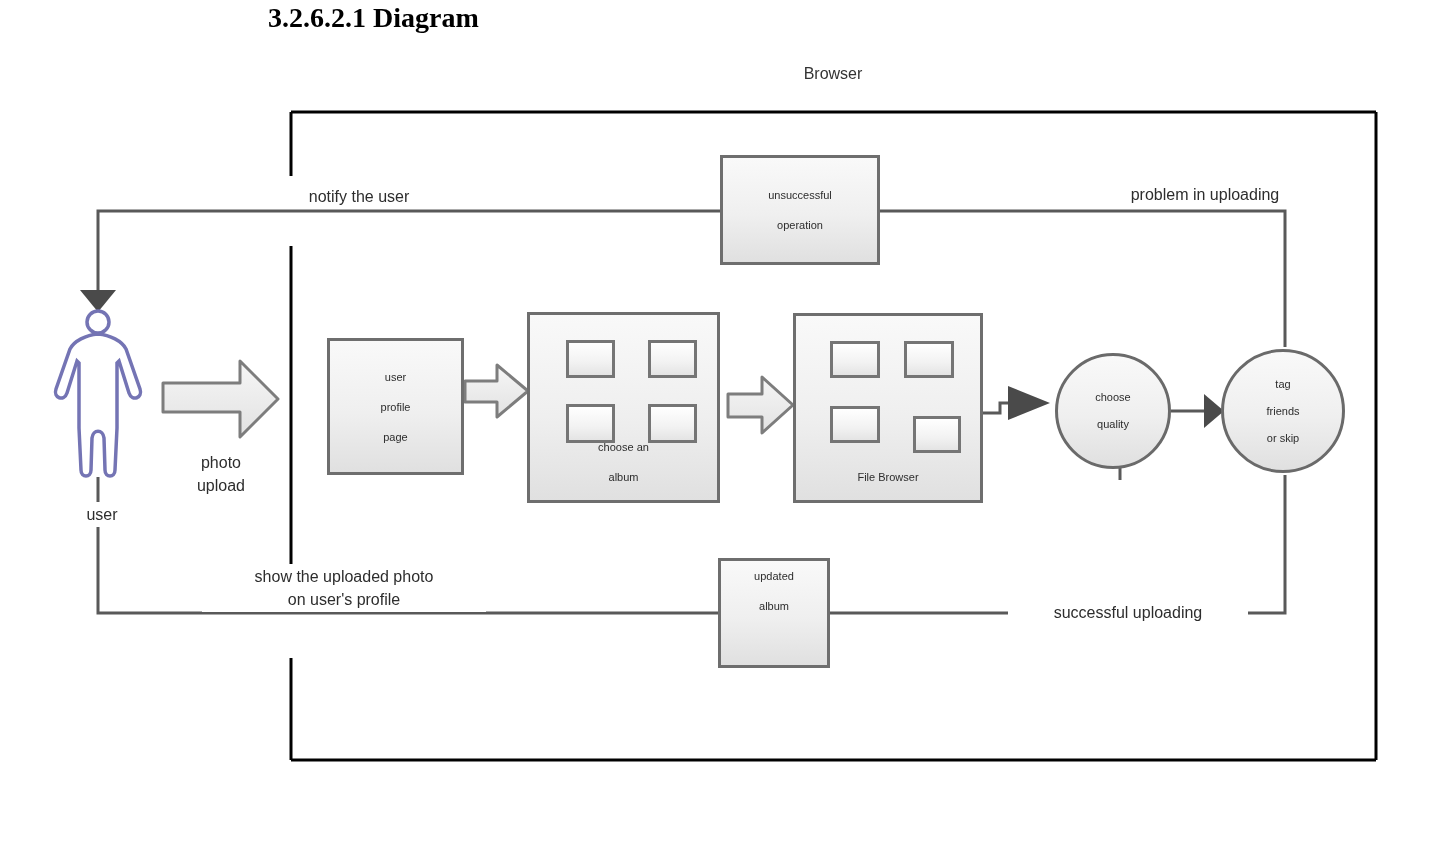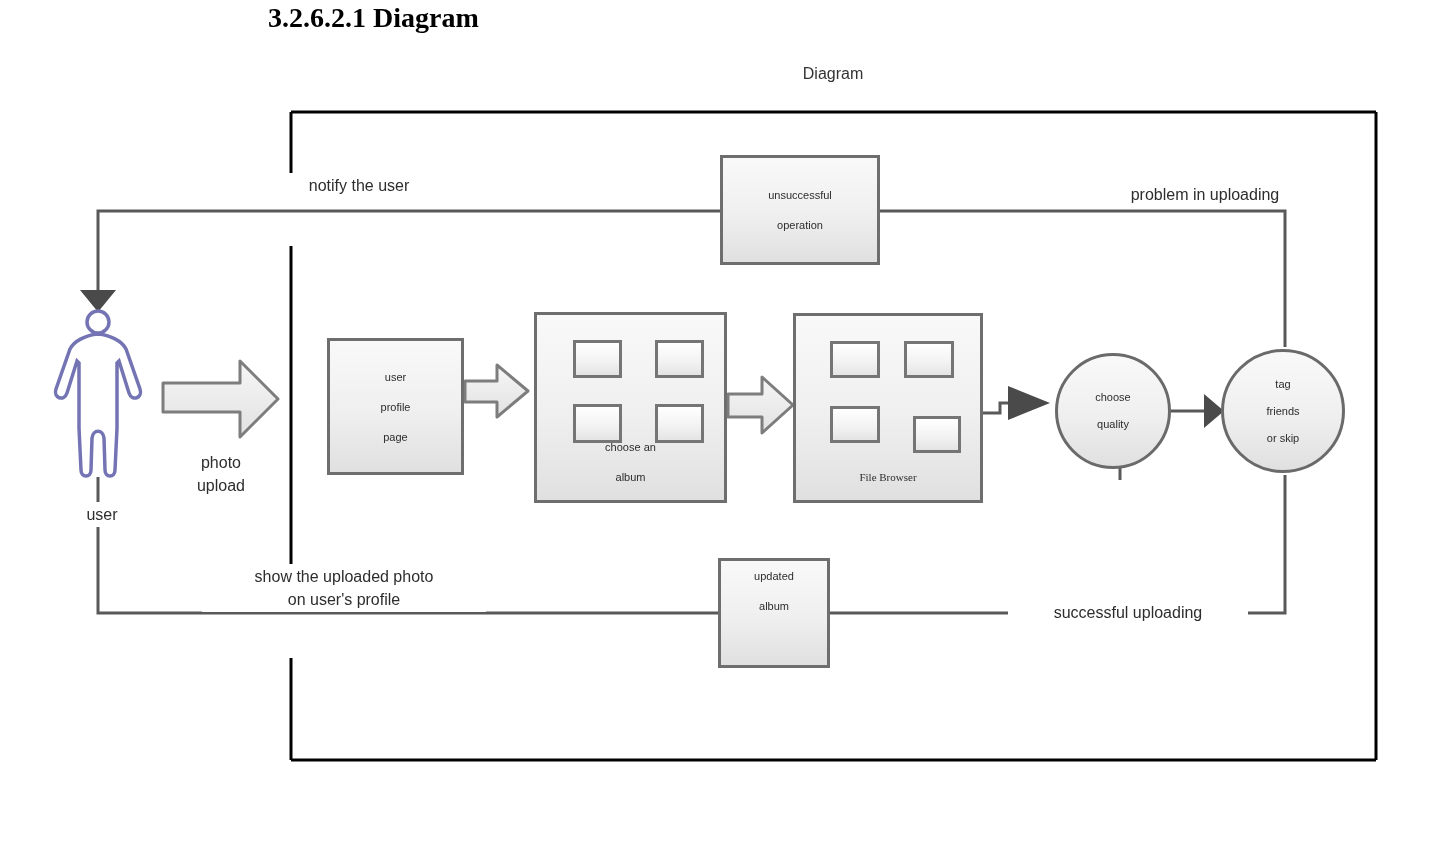--- a/index.html
+++ b/index.html
@@ -36,21 +36,21 @@
     text-align:center;background:#ffffff;padding:1px 4px;white-space:nowrap;
   }
   .edge-label--plain{background:transparent;}
 </style>
 </head>
 <body>
 
 <div class="stage">
 
   <div class="title">3.2.6.2.1 Diagram</div>
-  <div class="system-label">Diagram</div>
+  <div class="system-label">Browser</div>
 
   <svg class="layer" width="1454" height="844" viewBox="0 0 1454 844">
     <defs>
       <linearGradient id="arrowFill" x1="0" y1="0" x2="0" y2="1">
         <stop offset="0" stop-color="#f6f6f6"></stop>
         <stop offset="1" stop-color="#e2e2e2"></stop>
       </linearGradient>
     </defs>
 
     <g stroke="#000000" stroke-width="3">
@@ -108,30 +108,30 @@
     <span>unsuccessful</span>
     <span>operation</span>
   </div>
 
   <div class="node" style="left:327px;top:338px;width:137px;height:137px;">
     <span>user</span>
     <span>profile</span>
     <span>page</span>
   </div>
 
-  <div class="node node--bottomtext" style="left:527px;top:312px;width:193px;height:191px;margin-left:7px;">
+  <div class="node node--bottomtext" style="left:527px;top:312px;width:193px;height:191px;">
     <div class="thumb" style="left:36px;top:25px;width:49px;height:38px;"></div>
     <div class="thumb" style="left:118px;top:25px;width:49px;height:38px;"></div>
     <div class="thumb" style="left:36px;top:89px;width:49px;height:39px;"></div>
     <div class="thumb" style="left:118px;top:89px;width:49px;height:39px;"></div>
     <span>choose an</span>
     <span>album</span>
   </div>
 
-  <div class="node node--bottomtext" style="left:793px;top:313px;width:190px;height:190px;font-family:Liberation Serif, serif;">
+  <div class="node node--bottomtext" style="left:793px;top:313px;width:190px;height:190px;">
     <div class="thumb" style="left:34px;top:25px;width:50px;height:37px;"></div>
     <div class="thumb" style="left:108px;top:25px;width:50px;height:37px;"></div>
     <div class="thumb" style="left:34px;top:90px;width:50px;height:37px;"></div>
     <div class="thumb" style="left:117px;top:100px;width:48px;height:37px;"></div>
     <span>File Browser</span>
   </div>
 
   <div class="node node--top" style="left:718px;top:558px;width:112px;height:110px;">
     <span>updated</span>
     <span>album</span>
@@ -141,21 +141,21 @@
     <span>choose</span>
     <span>quality</span>
   </div>
 
   <div class="node circle" style="left:1221px;top:349px;width:124px;height:124px;">
     <span>tag</span>
     <span>friends</span>
     <span>or skip</span>
   </div>
 
-  <div class="edge-label" style="left:283px;top:173px;width:144px;">notify the user</div>
+  <div class="edge-label" style="left:283px;top:184px;width:144px;">notify the user</div>
 
   <div class="edge-label" style="left:1088px;top:182px;width:226px;">problem in uploading</div>
 
   <div class="edge-label edge-label--plain" style="left:177px;top:450px;width:80px;">
     <div>photo</div>
     <div>upload</div>
   </div>
 
   <div class="edge-label" style="left:72px;top:502px;width:52px;">user</div>
 

